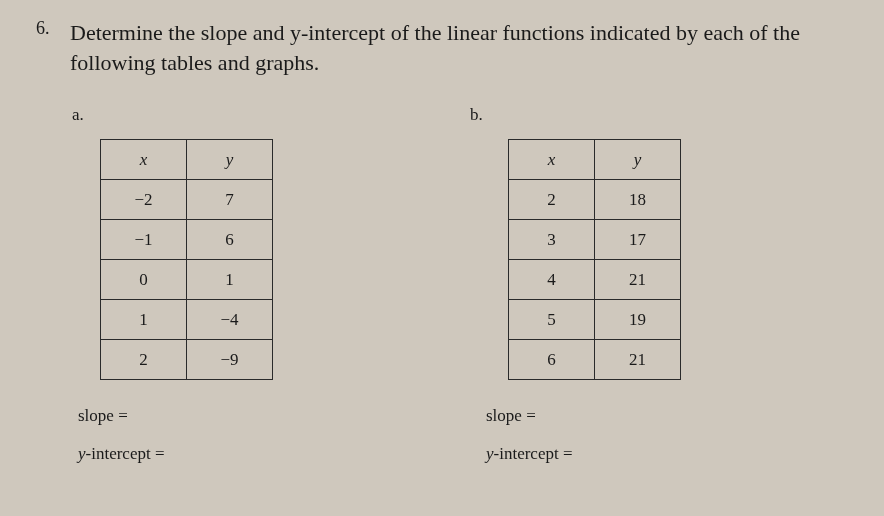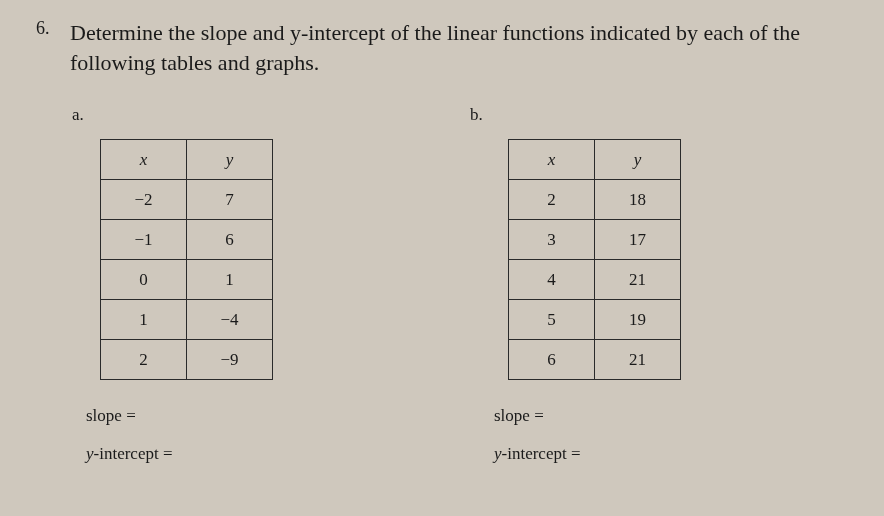--- a/index.html
+++ b/index.html
@@ -60,21 +60,21 @@
       vertical-align: middle;
     }
     th {
       font-style: italic;
       font-weight: normal;
       font-family: Georgia, serif;
     }
     .answer-line {
       font-size: 17px;
       margin-bottom: 18px;
-      margin-left: 14px;
+      margin-left: 6px;
     }
     .italic {
       font-style: italic;
     }
   </style>
 </head>
 <body>
 
 <div class="question-header">
   <div class="q-num">6.</div>

